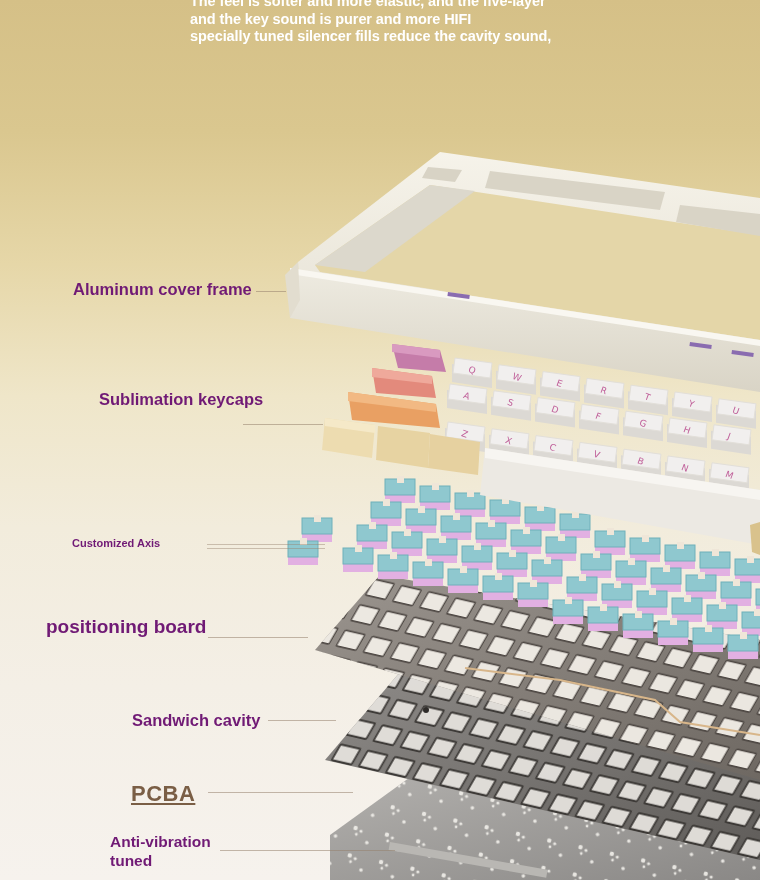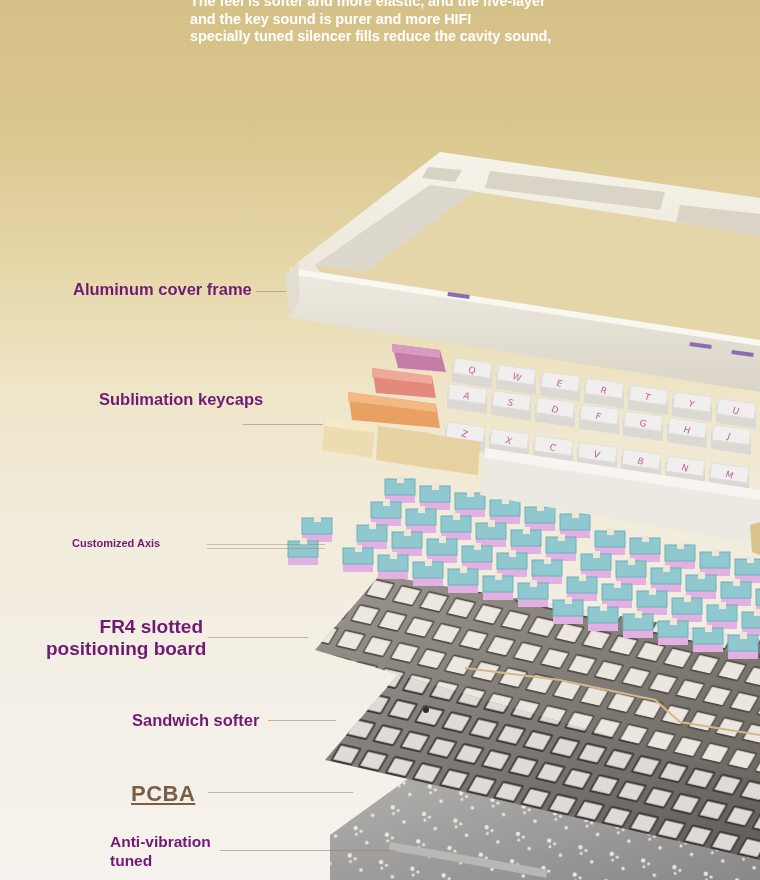--- a/index.html
+++ b/index.html
@@ -493,26 +493,25 @@
 <div class="label md" style="left:73px; top:280px;">Aluminum cover frame</div>
 <div class="connector" style="left:256px; top:291px; width:30px;"></div>
 
 <div class="label md" style="left:75px; top:390px;margin-left:24px;">Sublimation keycaps</div>
 <div class="connector" style="left:243px; top:424px; width:80px;"></div>
 
 <div class="label sm" style="left:72px; top:537px;">Customized Axis</div>
 <div class="connector double" style="left:207px; top:544px; width:118px;"></div>
 
 <div class="label lg" style="left:46px; top:616px; width:157px;">
-  <div>FR4 slotted</div>
   <div>positioning board</div>
 </div>
 <div class="connector" style="left:208px; top:637px; width:100px;"></div>
 
-<div class="label md" style="left:132px; top:711px;">Sandwich softer</div>
+<div class="label md" style="left:132px; top:711px;">Sandwich cavity</div>
 <div class="connector" style="left:268px; top:720px; width:68px;"></div>
 
 <div class="label pcba" style="left:131px; top:781px;">PCBA</div>
 <div class="connector" style="left:208px; top:792px; width:145px;"></div>
 
 <div class="label two" style="left:110px; top:832px; width:114px;">
   <div>Anti-vibration</div>
   <div>tuned</div>
 </div>
 <div class="connector" style="left:220px; top:850px; width:175px;"></div>

